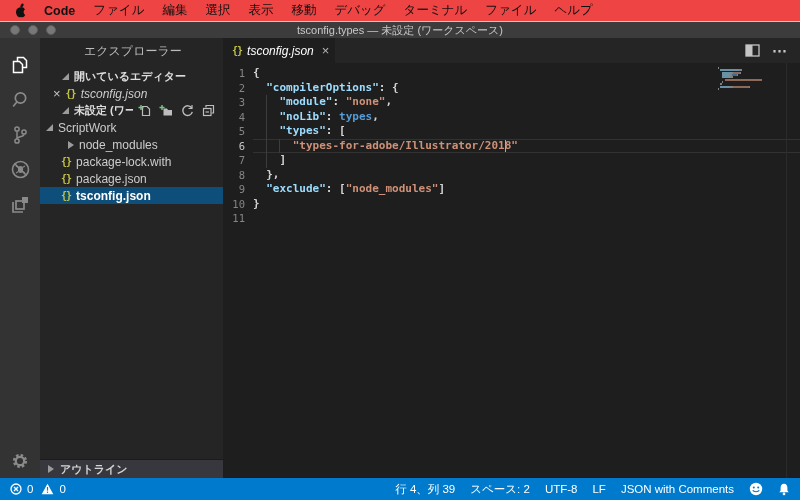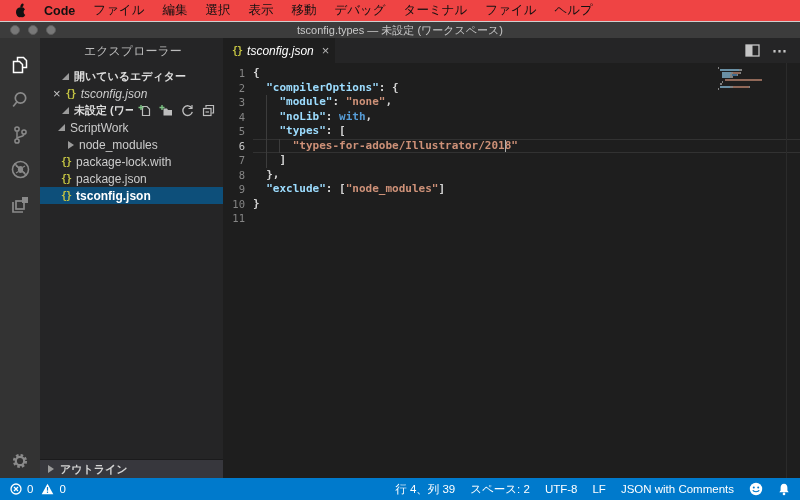--- a/index.html
+++ b/index.html
@@ -201,21 +201,21 @@
             <svg width="13" height="13" viewBox="0 0 13 13" fill="none" stroke="#bdbdbd" stroke-width="1.2">
               <path d="M4 3.5 V1.5 H11.5 V9 H9.5"></path>
               <rect x="1.5" y="4.5" width="7.5" height="7"></rect>
               <line x1="3.5" y1="8" x2="7" y2="8"></line>
             </svg>
           </span>
         </span>
       </div>
 
       <div class="tree">
-        <div class="tree-row" style="padding-left:18px;">
+        <div class="tree-row" style="padding-left:6px;">
           <span class="tw exp"></span>
           <span>ScriptWork</span>
         </div>
         <div class="tree-row" style="padding-left:28px;">
           <span class="tw col"></span>
           <span>node_modules</span>
         </div>
         <div class="tree-row" style="padding-left:21px;">
           <span class="json-ic">{}</span>
           <span>package-lock.with</span>
@@ -263,21 +263,21 @@
             <div class="code-row">
               <span class="gutter">2</span>
               <span class="code-pre"><span>  </span><span class="tk-k">"compilerOptions"</span><span class="tk-p">: {</span></span>
             </div>
             <div class="code-row">
               <span class="gutter">3</span>
               <span class="code-pre"><span>    </span><span class="tk-k">"module"</span><span class="tk-p">: </span><span class="tk-s">"none"</span><span class="tk-p">,</span></span>
             </div>
             <div class="code-row">
               <span class="gutter">4</span>
-              <span class="code-pre"><span>    </span><span class="tk-k">"noLib"</span><span class="tk-p">: </span><span class="tk-b">with</span><span class="tk-p">,</span></span>
+              <span class="code-pre"><span>    </span><span class="tk-k">"noLib"</span><span class="tk-p">: </span><span class="tk-b">types</span><span class="tk-p">,</span></span>
             </div>
             <div class="code-row">
               <span class="gutter">5</span>
               <span class="code-pre"><span>    </span><span class="tk-k">"types"</span><span class="tk-p">: [</span></span>
             </div>
             <div class="code-row current">
               <span class="gutter">6</span>
               <span class="code-pre"><span>      </span><span class="tk-s">"types-for-adobe/Illustrator/2018"</span><span class="cursor" style="left: calc(38ch);"></span></span>
             </div>
             <div class="code-row">

